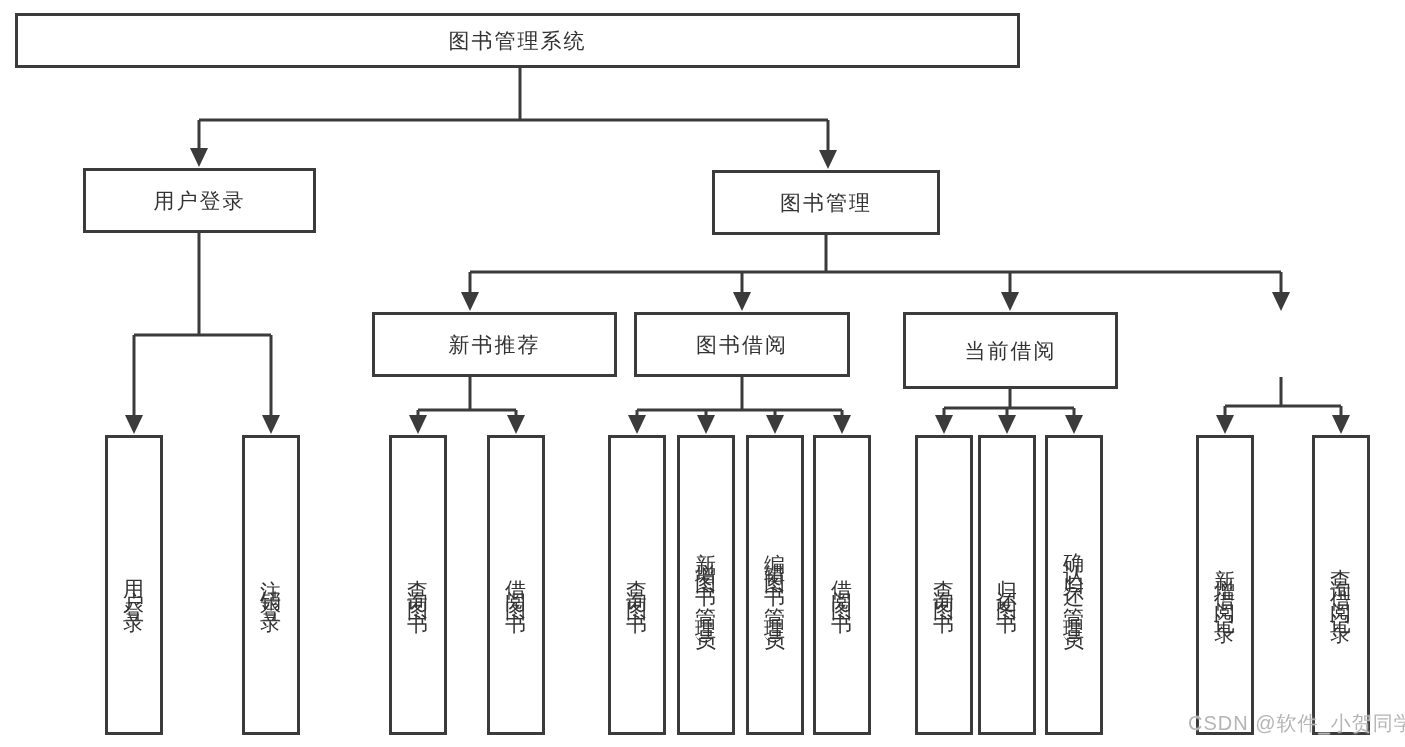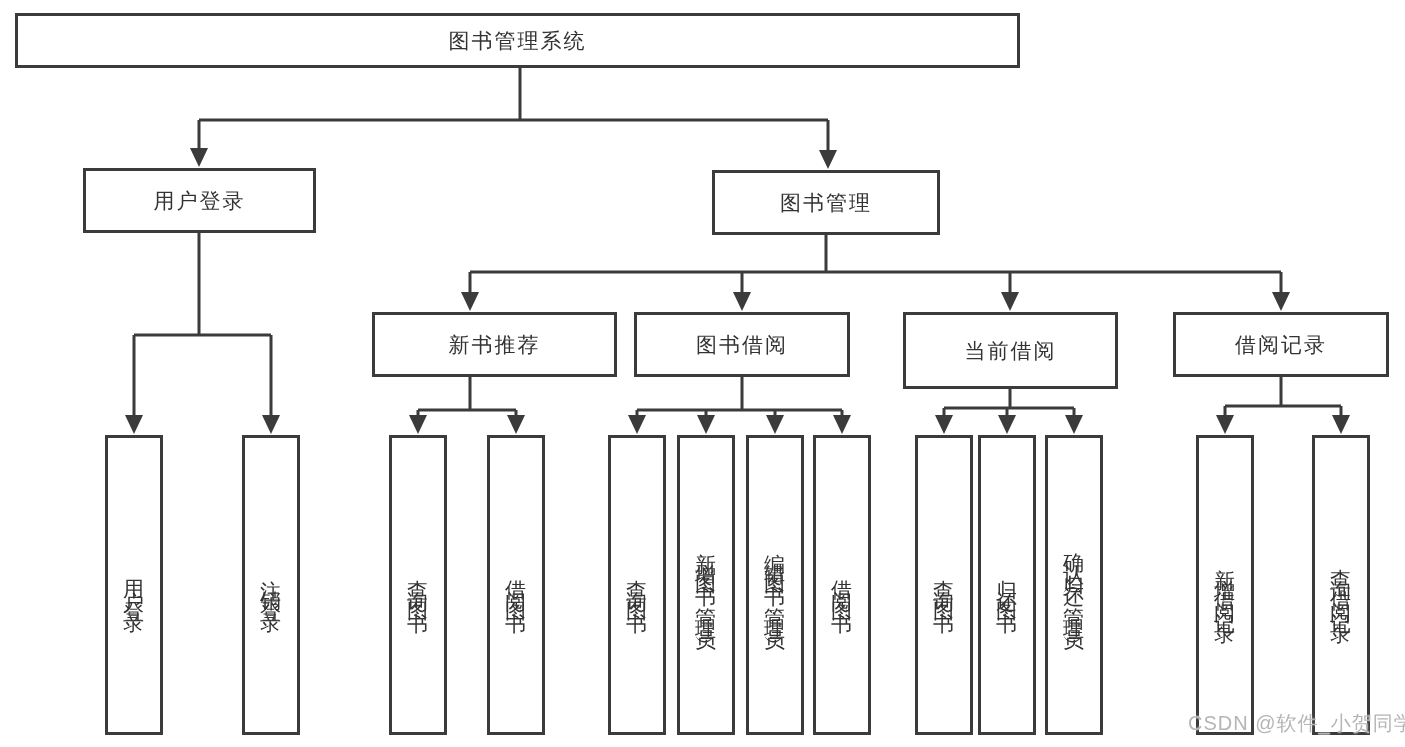--- a/index.html
+++ b/index.html
@@ -99,23 +99,20 @@
 
   <div class="box h" style="left:372px; top:312px; width:245px; height:65px;">
     <span>新书推荐</span>
   </div>
   <div class="box h" style="left:634px; top:312px; width:216px; height:65px;">
     <span>图书借阅</span>
   </div>
   <div class="box h" style="left:903px; top:312px; width:215px; height:77px;">
     <span>当前借阅</span>
   </div>
-  <div class="box h" style="left:1173px; top:312px; width:216px; height:65px;">
-    <span>借阅记录</span>
-  </div>
 
   <div class="box v" style="left:105px;">
     <span>用户登录</span>
   </div>
   <div class="box v" style="left:242px;">
     <span>注销登录</span>
   </div>
 
   <div class="box v" style="left:389px;">
     <span>查询图书</span>

